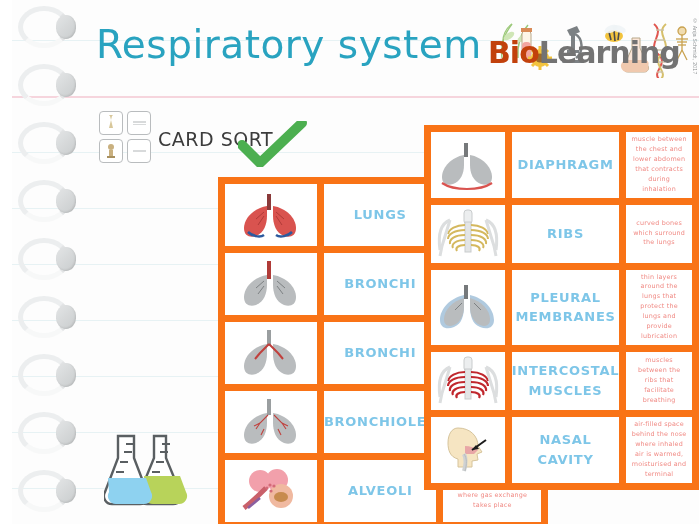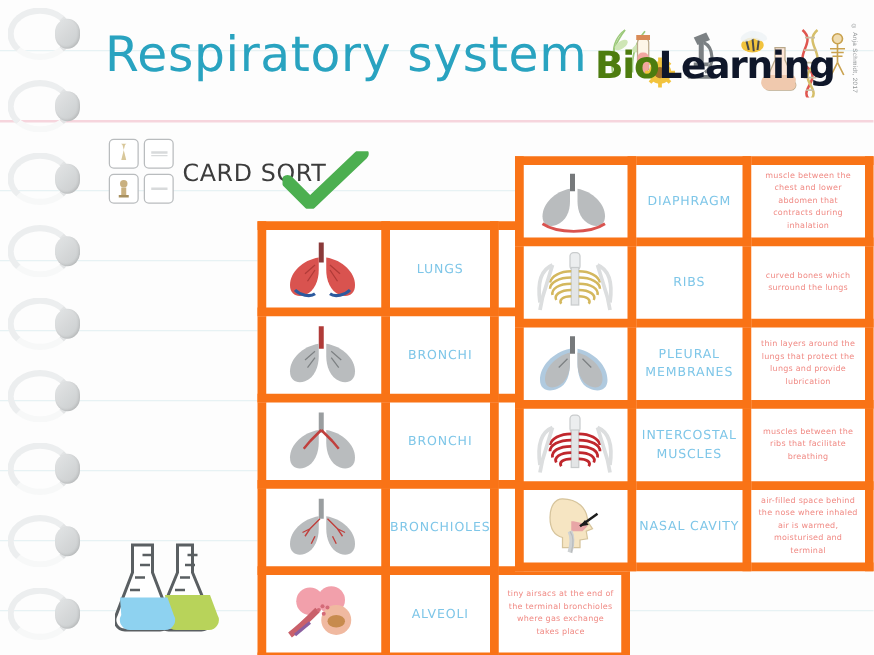--- a/index.html
+++ b/index.html
@@ -1,21 +1,21 @@
 <!DOCTYPE html>
 <html><head>
 <meta charset="utf-8">
 <style>
   html,body{margin:0;padding:0;}
   body{
     width:699px;height:524px;overflow:hidden;position:relative;
     background:#ffffff;
     font-family:"Liberation Sans", sans-serif;
   }
-  .page{position:absolute;inset:0;background:#fdfdfd;}
+  .page{position:absolute;inset:0;background:#fdfdfd;margin-left:12px;}
 
   
   .rule{position:absolute;left:0;right:0;height:1px;background:#e7f2f4;}
   .rule.pink{background:#f6d5dd;height:2px;}
 
   
   .spiral{position:absolute;left:0;top:0;width:72px;height:524px;}
   .ring{position:absolute;left:6px;width:56px;height:46px;}
   .ring .hoop{
     position:absolute;left:0;top:0;width:52px;height:42px;
@@ -36,22 +36,22 @@
     font-size:39px;color:#29a3c0;letter-spacing:.5px;
     font-family:"DejaVu Sans", sans-serif;font-weight:400;
   }
 
   
   .logo{position:absolute;left:476px;top:12px;width:206px;height:66px;}
   .logo-text{
     position:absolute;left:0;bottom:8px;font-size:30px;font-weight:700;
     font-family:"DejaVu Sans", sans-serif;letter-spacing:-1px;
   }
-  .lg-b{color:#4d7c0f;}
-  .lg-L{color:#0f172a;}
+  .lg-b{color:#c2410c;}
+  .lg-L{color:#737373;}
   .copyright{
     position:absolute;right:-4px;top:6px;
     writing-mode:vertical-rl;font-size:5px;color:#8d9193;letter-spacing:.3px;
   }
 
   
   .cardicon{position:absolute;left:87px;top:111px;width:54px;height:54px;}
   .mini{
     position:absolute;width:24px;height:24px;border:1px solid #b9bcbe;
     border-radius:4px;background:#fff;box-sizing:border-box;
@@ -67,22 +67,22 @@
   
   .flasks{position:absolute;left:92px;top:430px;}
 
   
   .tbl{position:absolute;border-collapse:collapse;background:#fff;}
   .tbl td{
     border:7px solid #f97316;background:#fff;vertical-align:middle;
     text-align:center;padding:0;
   }
   .term{
-    font-size:10px;color:#7ec6e8;letter-spacing:.7px;
-    font-family:"DejaVu Sans", sans-serif;line-height:1.5;
+    font-size:13px;color:#7ec6e8;letter-spacing:.7px;
+    font-family:"DejaVu Sans", sans-serif;line-height:1.5;font-weight:bold;
   }
   .desc{
     font-size:6.4px;color:#f08a84;line-height:1.55;letter-spacing:.2px;
     font-family:"DejaVu Sans", sans-serif;padding:3px 5px;
   }
   .pic{width:92px;height:62px;}
   .pic svg{display:block;margin:0 auto;}
 
   
   #table-left{left:206px;top:177px;padding-left:20px;}

